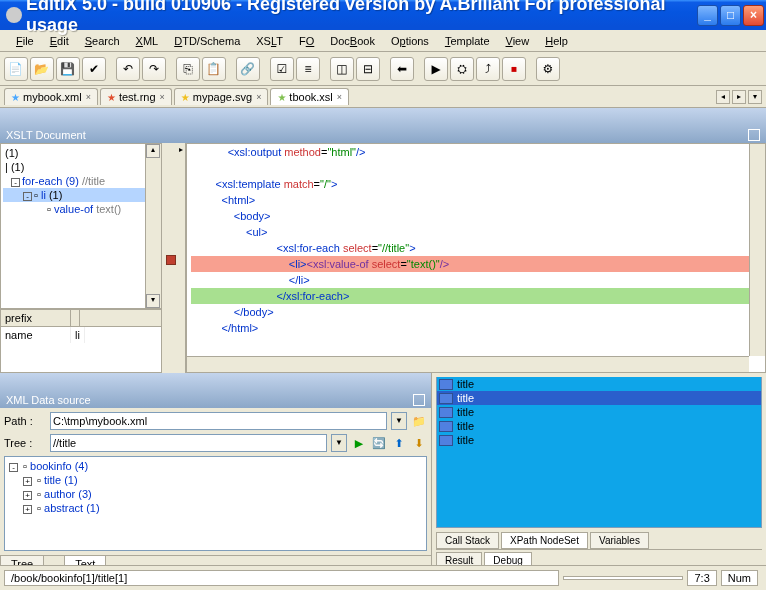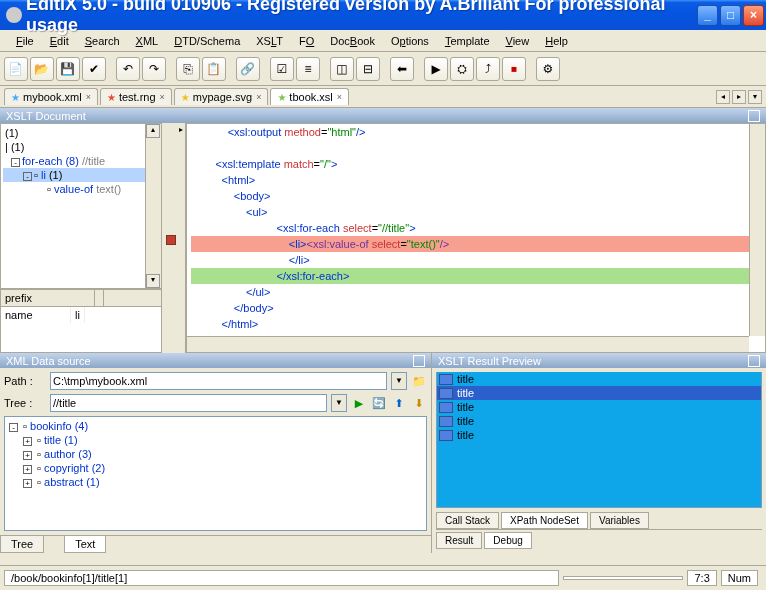--- a/index.html
+++ b/index.html
@@ -21,21 +21,21 @@
 .tsep { width: 6px; }
 
 .tabbar { height: 22px; background: #ece9d8; display: flex; align-items: center; padding: 0 4px; border-bottom: 1px solid #aca899; }
 .ftab { display: flex; align-items: center; padding: 2px 6px; border: 1px solid #aca899; border-bottom: none; background: #f4f2e8; margin-right: 2px; border-radius: 3px 3px 0 0; }
 .ftab.active { background: #fff; }
 .ftab .star { font-size: 10px; margin-right: 3px; }
 .ftab .x { margin-left: 4px; font-size: 9px; color: #666; }
 .tabnav { margin-left: auto; display: flex; gap: 2px; }
 .tabnav div { width: 14px; height: 14px; border: 1px solid #aca899; background: #f0ede0; font-size: 8px; display: flex; align-items: center; justify-content: center; }
 
-.panel-header { height: 15px; background: linear-gradient(to bottom, #c3d4ec, #8ba7c8); color: white; font-size: 11px; padding: 2px 6px; display: flex; align-items: flex-start; gap: 24px; }
+.panel-header { height: 35px; background: linear-gradient(to bottom, #c3d4ec, #8ba7c8); color: white; font-size: 11px; padding: 2px 6px; display: flex; align-items: flex-end; gap: 24px; }
 .panel-header .sq { margin-left: auto; width: 12px; height: 12px; border: 1px solid #fff; }
 
 .upper { display: flex; height: 230px; }
 .left-col { width: 162px; display: flex; flex-direction: column; }
 .tree-panel { flex: 1; background: #fff; border: 1px solid #aca899; overflow: hidden; position: relative; }
 .tree-panel .sb { position: absolute; right: 0; top: 0; bottom: 0; width: 16px; background: #ece9d8; border-left: 1px solid #aca899; }
 .tree-panel .sb div { width: 14px; height: 14px; background: #f0ede0; border: 1px solid #999; font-size: 8px; text-align: center; }
 .tree-content { padding: 2px; }
 .tree-row { padding: 1px 2px; white-space: nowrap; }
 .tree-row.sel { background: #b5d5ff; }
@@ -181,32 +181,32 @@
   <span>XSLT Document</span>
   <div class="sq"></div>
 </div>
 
 <div class="upper">
   <div class="left-col">
     <div class="tree-panel">
       <div class="tree-content">
         <div class="tree-row"><span>(1)</span></div>
         <div class="tree-row"><span>| (1)</span></div>
-        <div class="tree-row" style="padding-left:8px"><span class="box">-</span><span class="t-blue">for-each (8) </span><span class="t-gray">//title</span></div>
+        <div class="tree-row" style="padding-left:8px"><span class="box">-</span><span class="t-blue">for-each (9) </span><span class="t-gray">//title</span></div>
         <div class="tree-row sel" style="padding-left:20px"><span class="box">-</span>▫ <span class="t-blue">li </span><span>(1)</span></div>
         <div class="tree-row" style="padding-left:44px">▫ <span class="t-blue">value-of </span><span class="t-gray">text()</span></div>
       </div>
       <div class="sb">
           <div>▴</div>
           <div style="position:absolute;bottom:0">▾</div>
         </div>
     </div>
     <div class="prefix-grid">
       <div class="hdr">
-          <div style="width:94px">prefix</div>
+          <div style="width:70px">prefix</div>
           <div> </div>
         </div>
       <div class="row">
           <div style="width:70px">name</div>
           <div>li</div>
         </div>
     </div>
   </div>
   <div class="gutter">
     <div class="collapse">▸</div>
@@ -217,21 +217,20 @@
       <div class="code-line">            <span class="tag">&lt;xsl:output</span><span class="attr"> method</span><span>=</span><span class="val">"html"</span><span class="tag">/&gt;</span></div>
       <div class="code-line"> </div>
       <div class="code-line">        <span class="tag">&lt;xsl:template</span><span class="attr"> match</span><span>=</span><span class="val">"/"</span><span class="tag">&gt;</span></div>
       <div class="code-line">          <span class="tag">&lt;html&gt;</span></div>
       <div class="code-line">              <span class="tag">&lt;body&gt;</span></div>
       <div class="code-line">                  <span class="tag">&lt;ul&gt;</span></div>
       <div class="code-line">                            <span class="tag">&lt;xsl:for-each</span><span class="attr"> select</span><span>=</span><span class="val">"//title"</span><span class="tag">&gt;</span></div>
       <div class="code-line hl-red">                                <span class="tag">&lt;li&gt;</span><span class="xsl">&lt;xsl:value-of</span><span class="attr"> select</span><span>=</span><span class="val">"text()"</span><span class="xsl">/&gt;</span></div>
       <div class="code-line">                                <span class="tag">&lt;/li&gt;</span></div>
       <div class="code-line hl-green">                            <span class="tag">&lt;/xsl:for-each&gt;</span></div>
-      <div class="code-line">                  <span class="tag">&lt;/ul&gt;</span></div>
       <div class="code-line">              <span class="tag">&lt;/body&gt;</span></div>
       <div class="code-line">          <span class="tag">&lt;/html&gt;</span></div>
     </div>
     <div class="sbv"></div>
     <div class="sbh"></div>
   </div>
 </div>
 
 <div class="middle">
   <div class="left-mid">
@@ -252,35 +251,30 @@
         <div class="dd">▼</div>
         <div class="ibtn" style="color:#090">▶</div>
         <div class="ibtn">🔄</div>
         <div class="ibtn" style="color:#06c">⬆</div>
         <div class="ibtn" style="color:#c80">⬇</div>
       </div>
       <div class="ds-tree">
         <div class="tree-row"><span class="box">-</span> ▫ <span class="t-blue">bookinfo (4)</span></div>
         <div class="tree-row" style="padding-left:16px"><span class="box">+</span> ▫ <span class="t-blue">title (1)</span></div>
         <div class="tree-row" style="padding-left:16px"><span class="box">+</span> ▫ <span class="t-blue">author (3)</span></div>
-        <div class="tree-row" style="padding-left:16px"><span class="box">+</span> ▫ <span class="t-blue">copyright (2)</span></div>
         <div class="tree-row" style="padding-left:16px"><span class="box">+</span> ▫ <span class="t-blue">abstract (1)</span></div>
       </div>
     </div>
     <div class="ds-tabs">
       <div>Tree</div>
       <div class="active">Text</div>
     </div>
   </div>
 
   <div class="right-mid">
-    <div class="panel-header">
-      <span>XSLT Result Preview</span>
-        <div class="sq"></div>
-    </div>
     <div class="nodes-body">
       <div class="nodes-list">
         <div class="node-row">
             <div class="ficon"></div>
             <span>title</span>
           </div>
         <div class="node-row sel">
             <div class="ficon"></div>
             <span>title</span>
           </div>

